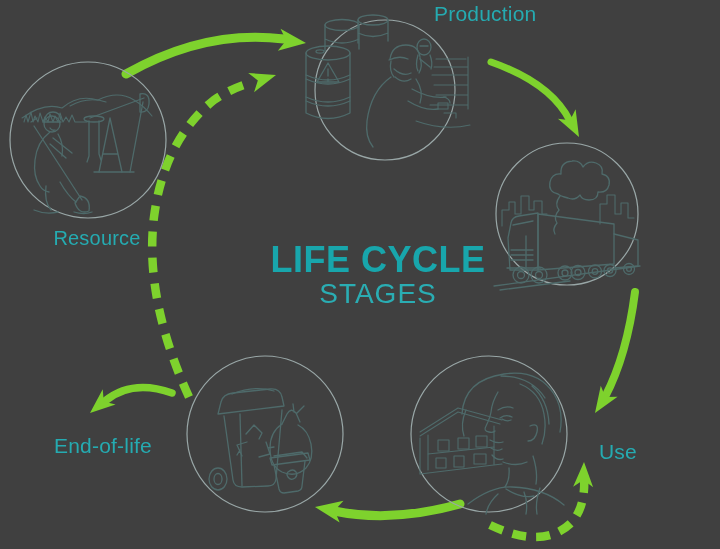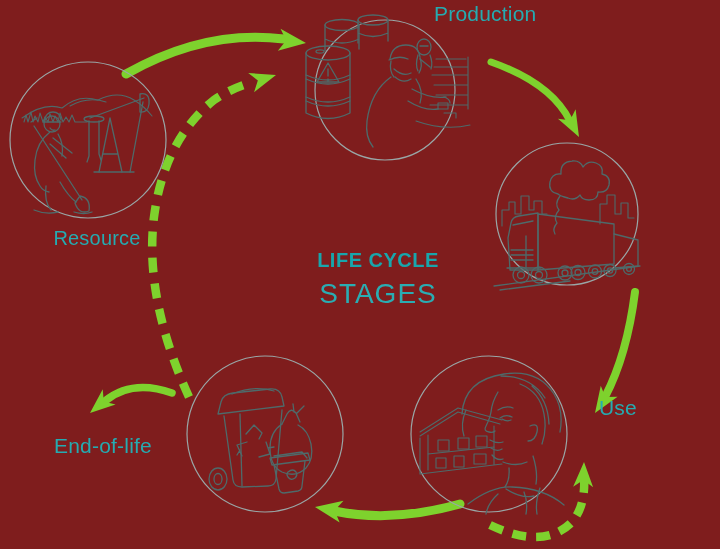--- a/index.html
+++ b/index.html
@@ -1,30 +1,30 @@
 <!DOCTYPE html>
 <html><head>
 <meta charset="utf-8">
 <style>
   html,body{margin:0;padding:0;background:#ffffff;}
-  .canvas{position:relative;width:720px;height:549px;background:#7f1d1d;
+  .canvas{position:relative;width:720px;height:549px;background:#404040;
           font-family:"Liberation Sans",sans-serif;overflow:hidden;}
   .arrows-layer{position:absolute;left:0;top:0;width:720px;height:549px;}
   .arrow-solid{fill:none;stroke:#7ed22d;stroke-linecap:round;}
   .arrow-dashed{fill:none;stroke:#7ed22d;stroke-linecap:butt;}
   .arrow-head{fill:#7ed22d;stroke:none;}
   .stage{position:absolute;}
   .stage svg{display:block;}
   .lineart{stroke:#4e6a6a;fill:none;stroke-width:1.3;stroke-linecap:round;stroke-linejoin:round;}
   .thin{stroke-width:1.1;}
   .circle-outline{stroke:#99a7a7;stroke-width:1.2;fill:none;}
   .label{position:absolute;color:#25abb1;font-size:21px;white-space:nowrap;letter-spacing:.2px;}
   .label-2line{white-space:normal;text-align:center;line-height:25px;font-size:20px;}
   .title{position:absolute;left:268px;top:243px;width:220px;text-align:center;color:#18a6ac;}
-  .title-line1{font-size:20px;font-weight:700;letter-spacing:.5px;line-height:34px;}
+  .title-line1{font-size:36px;font-weight:700;letter-spacing:.5px;line-height:34px;}
   .title-line2{font-size:28px;font-weight:400;letter-spacing:1px;line-height:34px;color:#2aadb3;}
   .footer{position:absolute;left:280px;top:528px;width:216px;text-align:center;
           font-size:8px;font-style:italic;color:#9aa4a4;letter-spacing:.3px;}
 </style>
 </head>
 <body>
 
 <div class="canvas">
 
   <svg class="arrows-layer" viewBox="0 0 720 549">
@@ -215,21 +215,21 @@
       <g class="lineart">
         <path d="M88,106 l38,-5 2,7 -38,5 z"></path>
         <path d="M92,113 l5,24 q1,4 5,4 l14,-2 q4,-1 4,-5 l3,-25"></path>
         <path d="M92,104 l28,-4 5,6"></path>
         <path d="M106,120 q5,-4 8,0 q2,3 -1,6 q-4,3 -7,-1 q-2,-3 0,-5"></path>
       </g>
     </svg>
   </div>
 
   <div class="label" style="left:434px;top:2px;">Production</div>
-  <div class="label" style="left:599px;top:396px;">Use</div>
+  <div class="label" style="left:599px;top:440px;">Use</div>
   <div class="label" style="left:54px;top:422px;margin-top:12px;">End-of-life</div>
   <div class="label label-2line" style="left:0px;top:226px;width:146px;padding-left:24px;">
     <div>Resource</div>
   </div>
 
   <div class="title">
     <div class="title-line1">LIFE CYCLE</div>
     <div class="title-line2">STAGES</div>
   </div>
 

